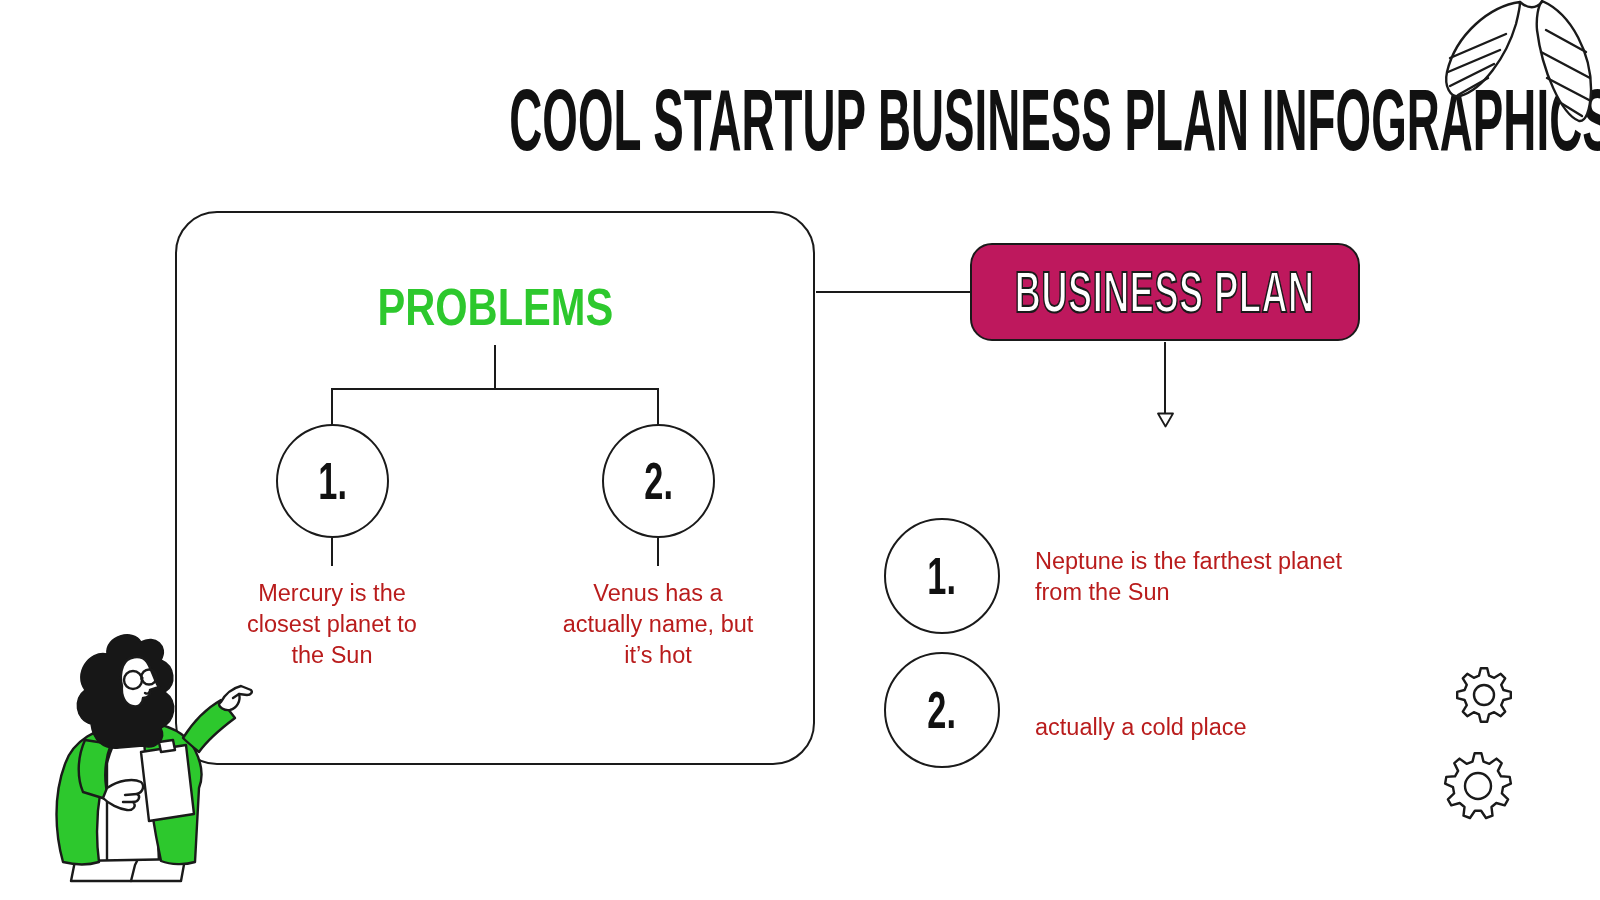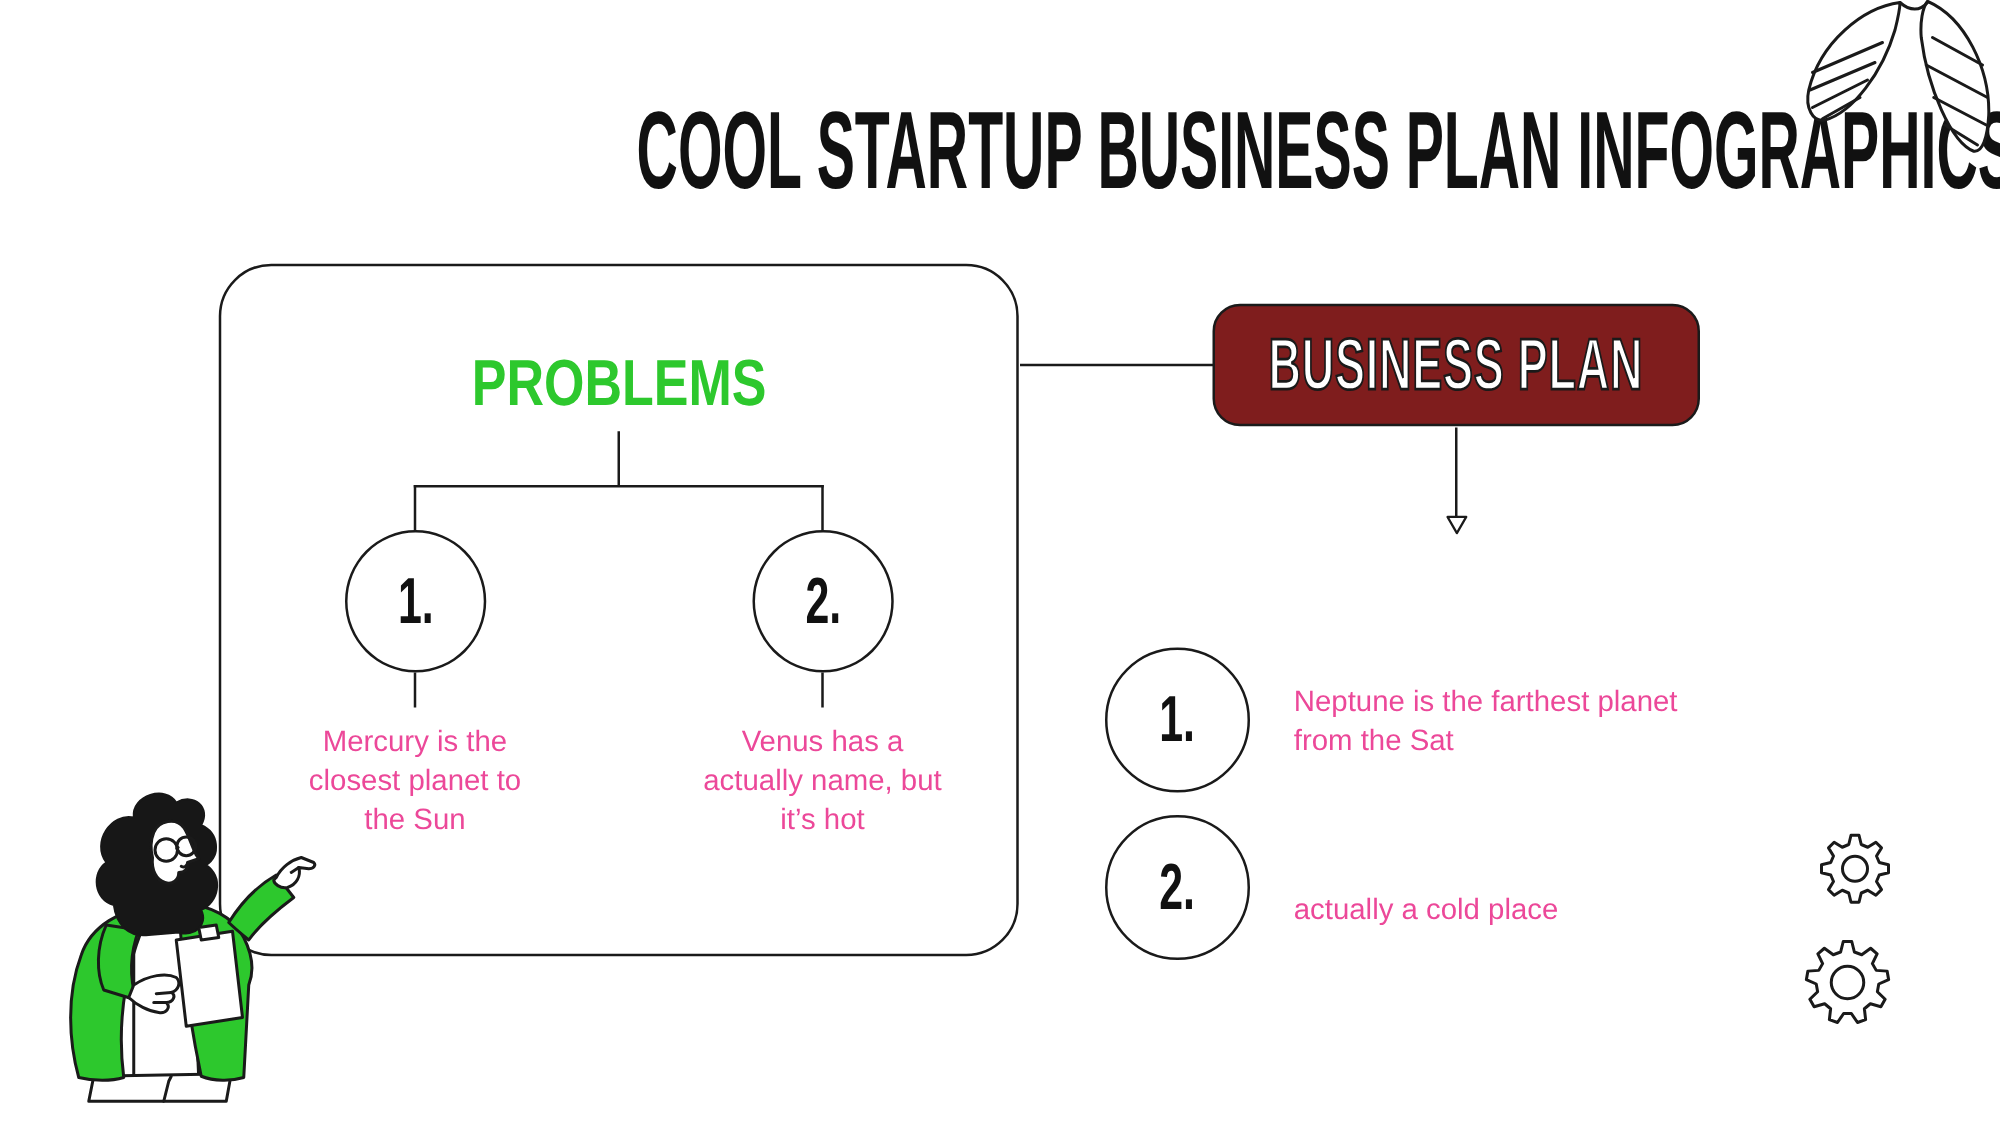--- a/index.html
+++ b/index.html
@@ -32,28 +32,28 @@
   .hline, .vline { position:absolute; background:#1a1a1a; }
 
   .node-circle {
     position:absolute; width:113px; height:114px; border:2.5px solid #1a1a1a;
     border-radius:50%; background:#fff; display:flex; align-items:center; justify-content:center;
   }
   .node-number { font-weight:bold; font-size:52px; color:#111; line-height:1; }
   .node-number .condensed { transform:scaleX(0.66); }
 
   .body-text {
-    position:absolute; font-size:23.5px; line-height:1.32; color:#ec4899;
+    position:absolute; font-size:23.5px; line-height:1.32; color:#b91c1c;
   }
   .center-text { text-align:center; }
 
   
   .bp-box {
     position:absolute; left:970px; top:243px; width:390px; height:98px;
-    border:2.5px solid #1a1a1a; border-radius:22px; background:#7f1d1d;
+    border:2.5px solid #1a1a1a; border-radius:22px; background:#be185d;
     display:flex; align-items:center; justify-content:center;
   }
   .bp-label {
     font-weight:bold; font-size:58px; line-height:1; color:#ffffff;
     -webkit-text-stroke:2.2px #1a1a1a; letter-spacing:1px;
   }
   .bp-label .condensed { transform:scaleX(0.62); }
 
   .solutions-heading {
     position:absolute; left:967px; top:440px; width:400px; text-align:center;
@@ -125,21 +125,21 @@
   <svg class="arrowhead" style="left:1156px; top:412px;" width="19" height="17">
     <path d="M2 1.5 L17 1.5 L9.5 14.5 Z" fill="#ffffff" stroke="#1a1a1a" stroke-width="1.8" stroke-linejoin="round"></path>
   </svg>
 
 
   <div class="node-circle" style="left:884px; top:518px; width:116px; height:116px;">
     <span class="node-number"><span class="condensed">1.</span></span>
   </div>
   <div class="body-text" style="left:1035px; top:546px; width:370px;">
     <span>Neptune is the farthest planet</span><br>
-    <span>from the Sat</span>
+    <span>from the Sun</span>
   </div>
 
   <div class="node-circle" style="left:884px; top:652px; width:116px; height:116px;">
     <span class="node-number"><span class="condensed">2.</span></span>
   </div>
   <div class="body-text" style="left:1035px; top:681px; width:370px;">
     <br>
     <span>actually a cold place</span>
   </div>
 

